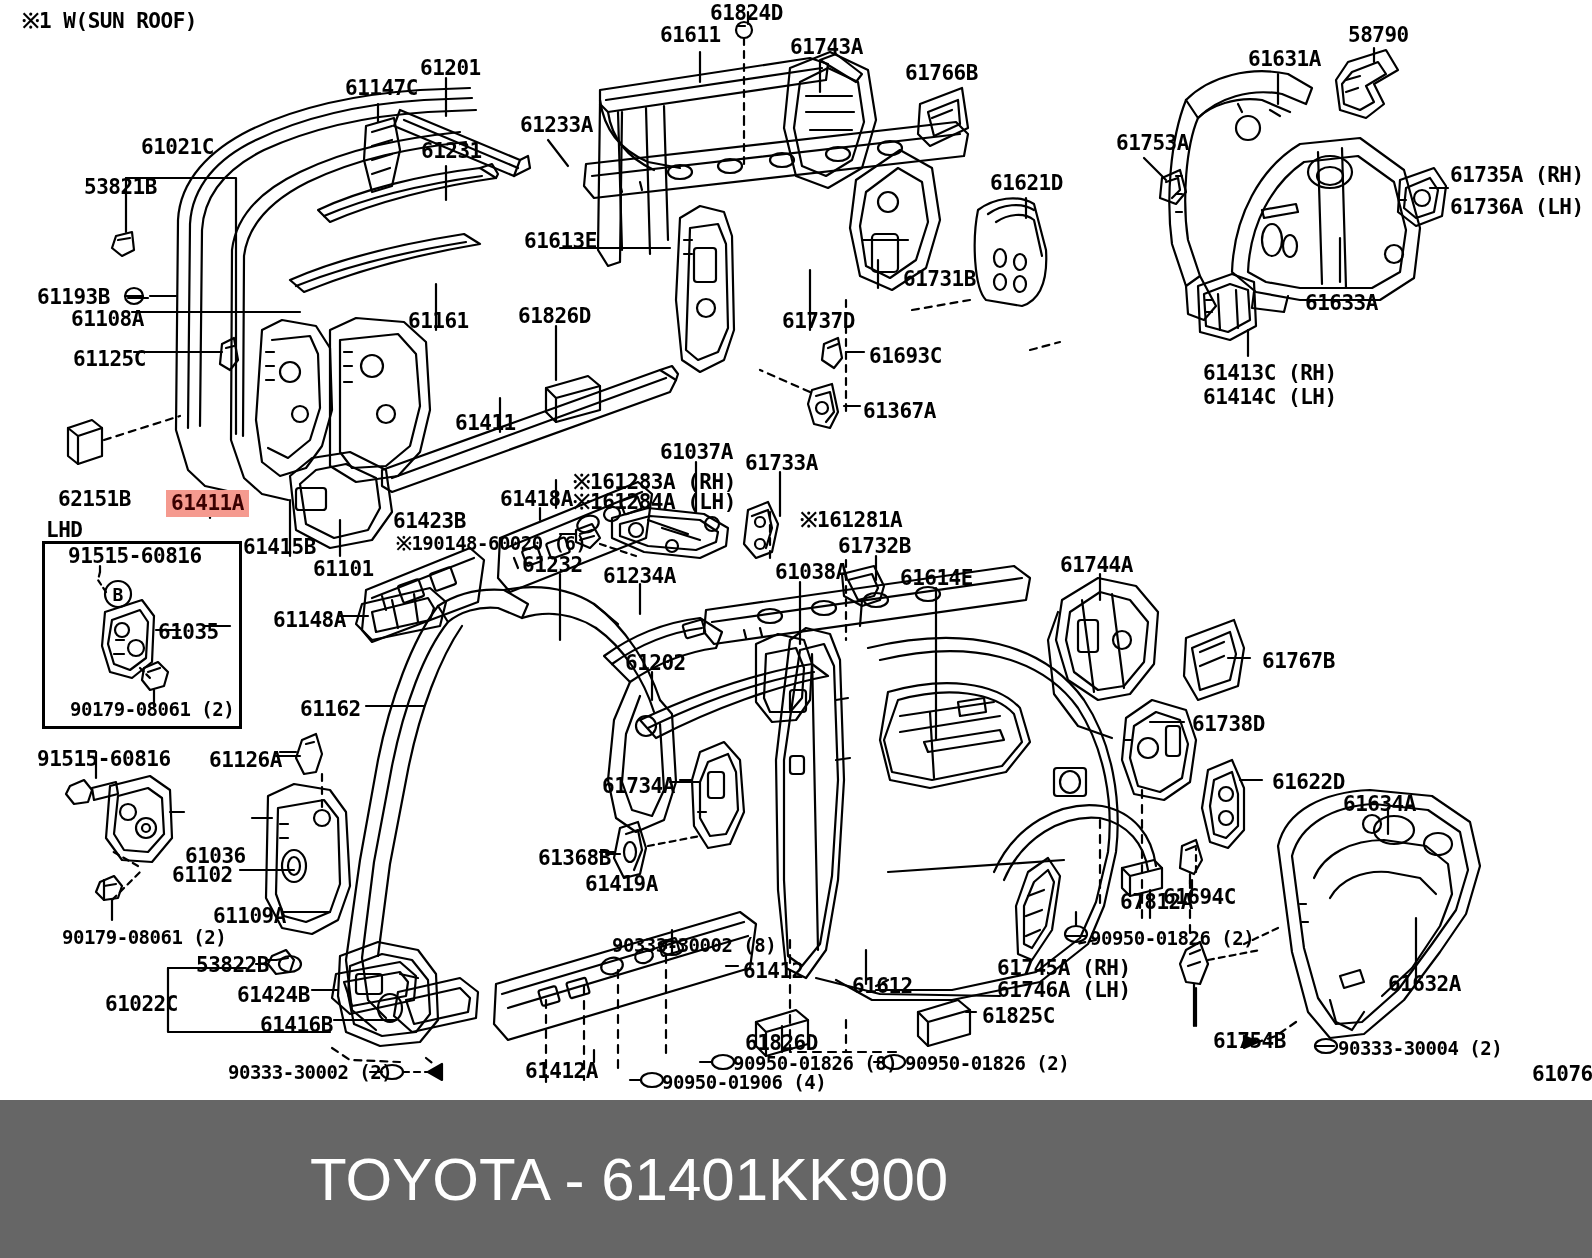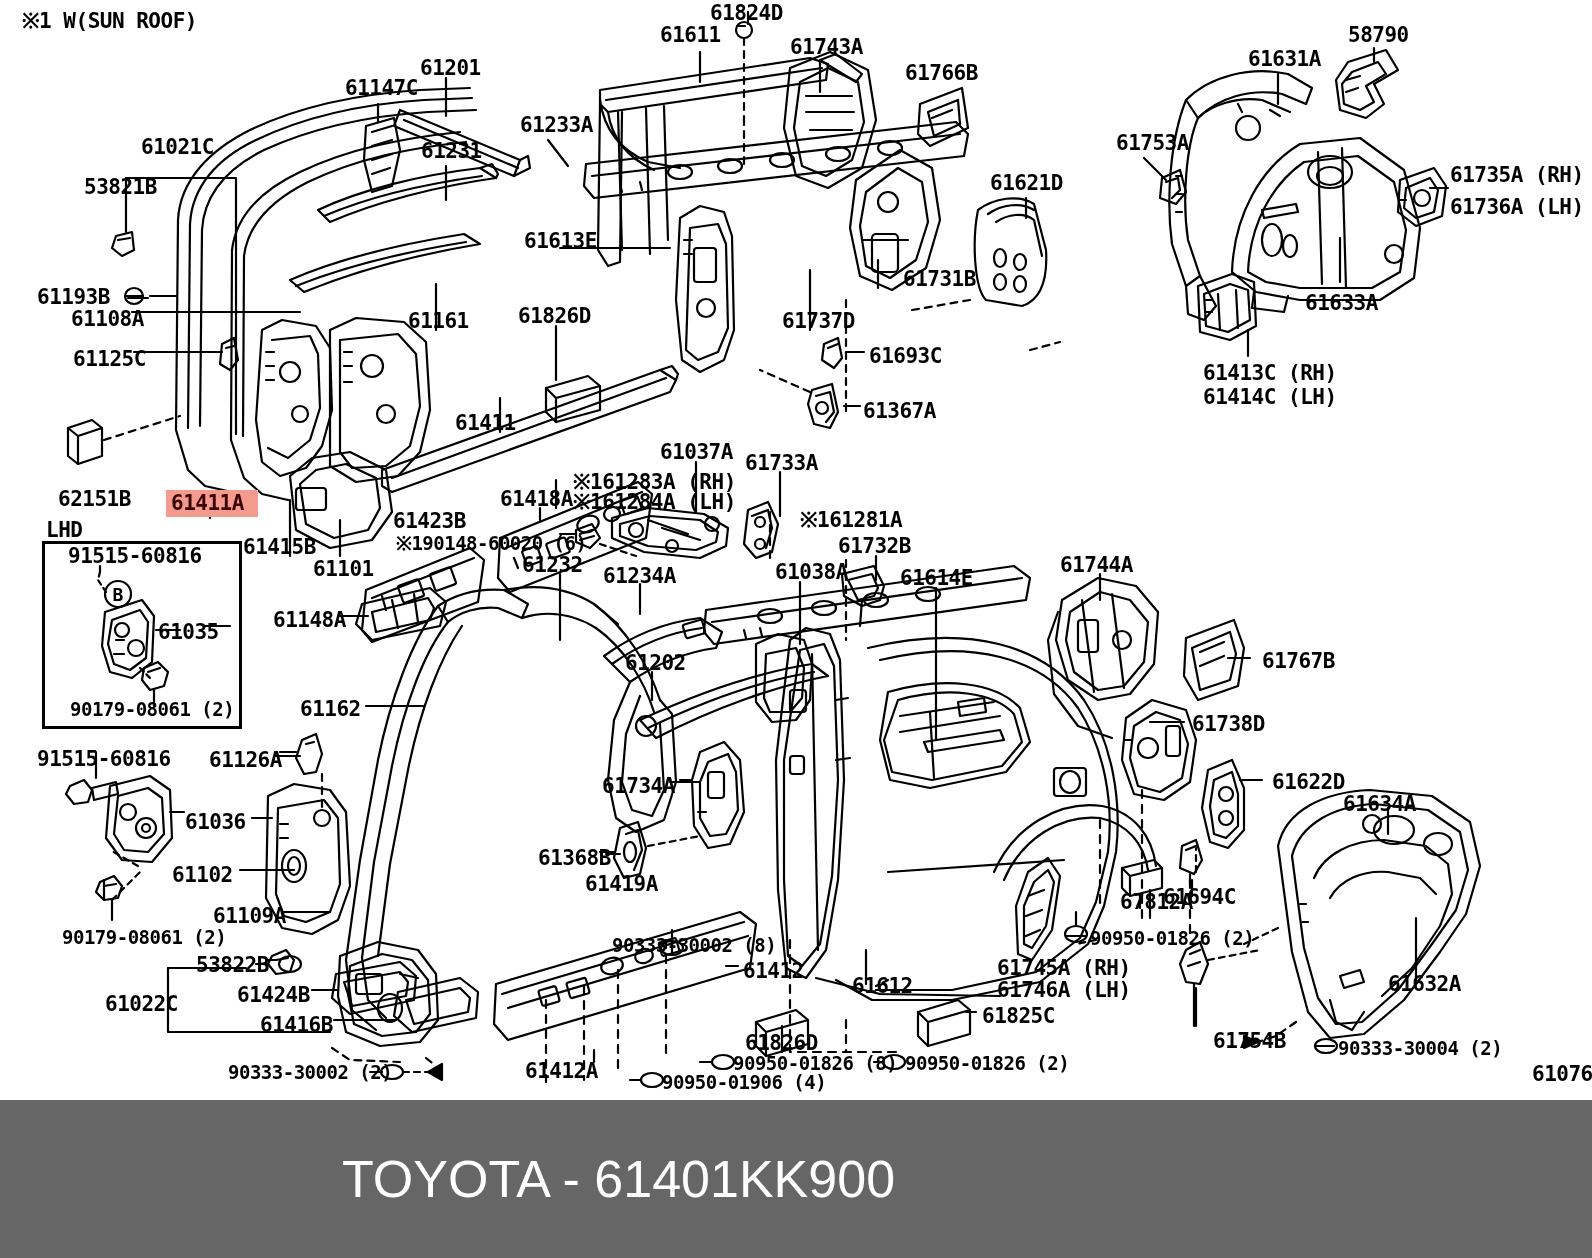--- a/index.html
+++ b/index.html
@@ -3,25 +3,25 @@
 <meta charset="utf-8">
 <title>Toyota Parts Diagram</title>
 <style>
   html,body{margin:0;padding:0;background:#fff;}
   body{width:1592px;height:1258px;font-family:"DejaVu Sans Mono","Liberation Mono",monospace;}
   #page{position:relative;width:1592px;height:1258px;overflow:hidden;background:#fff;}
   #diagram{position:absolute;left:0;top:0;width:1592px;height:1100px;overflow:hidden;}
   .lbl{position:absolute;font-family:"DejaVu Sans Mono","Liberation Mono",monospace;
        font-size:21px;font-weight:bold;color:#000;white-space:pre;letter-spacing:-0.5px;line-height:1.12;}
   .lbl.sm{font-size:19px;}
-  .hl{background:#F59A8F;color:#3a0000;padding:1px 14px 2px 5px;}
+  .hl{background:#F59A8F;color:#3a0000;padding:1px 5px 2px 5px;}
   #footer{position:absolute;left:0;top:1100px;width:1592px;height:158px;background:#666666;}
   #footer .ftxt{position:absolute;top:50%;transform:translateY(-50%);
-      font-family:"Liberation Sans","DejaVu Sans",sans-serif;font-size:52px;color:#ffffff;
-      letter-spacing:0px;white-space:pre;font-weight:400;margin-left:32px;}
+      font-family:"Liberation Sans","DejaVu Sans",sans-serif;font-size:60px;color:#ffffff;
+      letter-spacing:0px;white-space:pre;font-weight:400;}
   #footer .left{left:310px;}
   #footer .right{left:960px;}
   svg.art{position:absolute;left:0;top:0;width:1592px;height:1100px;}
   .lhdbox{position:absolute;border:3px solid #000;background:transparent;}
 </style>
 </head>
 <body>
 
 <div id="page">
 
@@ -599,21 +599,21 @@
         <div class="lbl" style="left: 625px; top: 652px;">61202</div>
         <div class="lbl" style="left: 1262px; top: 650px;">61767B</div>
         <div class="lbl" style="left: 300px; top: 698px;">61162</div>
         <div class="lbl sm" style="left: 70px; top: 699px;">90179-08061 (2)</div>
         <div class="lbl" style="left: 1192px; top: 713px;">61738D</div>
         <div class="lbl" style="left: 209px; top: 749px;">61126A</div>
         <div class="lbl" style="left: 37px; top: 748px;">91515-60816</div>
         <div class="lbl" style="left: 1272px; top: 771px;">61622D</div>
         <div class="lbl" style="left: 602px; top: 775px;">61734A</div>
         <div class="lbl" style="left: 1343px; top: 793px;">61634A</div>
-        <div class="lbl" style="left: 185px; top: 811px;">61036</div>
+        <div class="lbl" style="left: 185px; top: 845px;">61036</div>
         <div class="lbl" style="left: 172px; top: 864px;">61102</div>
         <div class="lbl" style="left: 538px; top: 847px;">61368B</div>
         <div class="lbl" style="left: 585px; top: 873px;">61419A</div>
         <div class="lbl" style="left: 1163px; top: 886px;">61694C</div>
         <div class="lbl" style="left: 213px; top: 905px;">61109A</div>
         <div class="lbl" style="left: 1120px; top: 891px;">67812A</div>
         <div class="lbl sm" style="left: 1090px; top: 928px;">90950-01826 (2)</div>
         <div class="lbl sm" style="left: 62px; top: 927px;">90179-08061 (2)</div>
         <div class="lbl sm" style="left: 612px; top: 935px;">90333-30002 (8)</div>
         <div class="lbl" style="left: 997px; top: 957px;">61745A (RH)</div>

